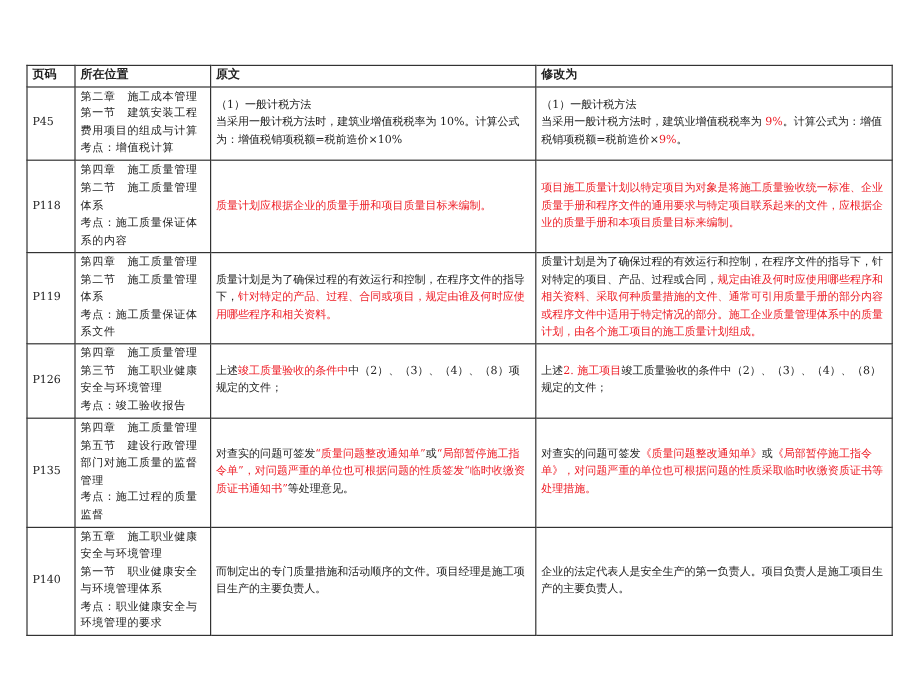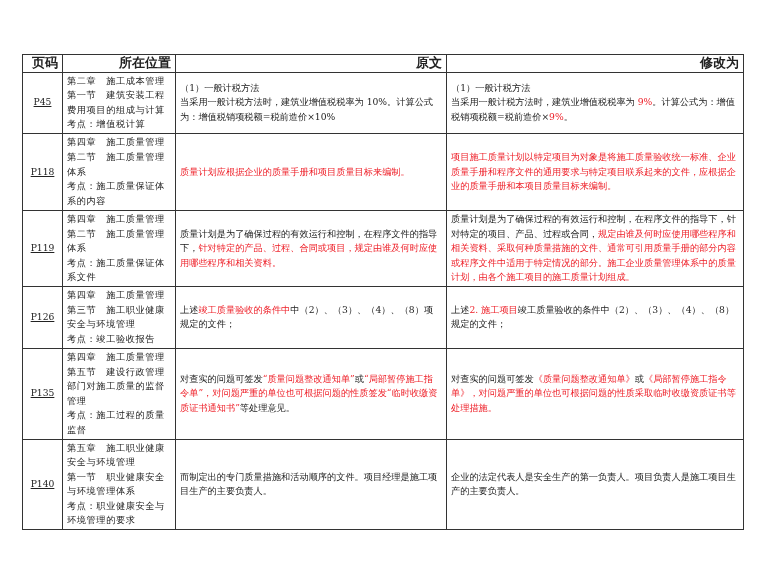--- a/index.html
+++ b/index.html
@@ -2,23 +2,23 @@
 <html><head>
 <meta charset="utf-8">
 <style>
   html, body { margin: 0; padding: 0; background: #ffffff; }
   body { width: 760px; height: 570px; position: relative; overflow: hidden;
          font-family: "DejaVu Serif", "Liberation Serif", serif; color: #222; }
   table.errata { position: absolute; left: 22px; top: 54px; width: 721px;
          border-collapse: collapse; table-layout: fixed; }
   table.errata td, table.errata th { border: 1px solid #333; padding: 1px 4px;
          font-size: 9.2px; line-height: 14.6px; vertical-align: middle; }
-  table.errata th { font-weight: bold; text-align: right; height: 13px;
-         font-family: "DejaVu Sans", "Liberation Sans", sans-serif; font-size: 13px; }
-  table.errata td.page { text-align: center; text-decoration: underline; }
+  table.errata th { font-weight: bold; text-align: left; height: 13px;
+         font-family: "DejaVu Sans", "Liberation Sans", sans-serif; font-size: 10px; }
+  table.errata td.page { text-align: left; }
   table.errata td.loc { letter-spacing: 0.6px; }
   .red { color: #ee1c25; }
   col.c1 { width: 40px; } col.c2 { width: 113px; } col.c3 { width: 271px; } col.c4 { width: 297px; }
   tr.r1 td { height: 55px; } tr.r2 td { height: 74px; } tr.r3 td { height: 71px; }
   tr.r4 td { height: 59px; } tr.r5 td { height: 85px; } tr.r6 td { height: 87px; }
 </style>
 </head>
 <body>
 
 <table class="errata">

